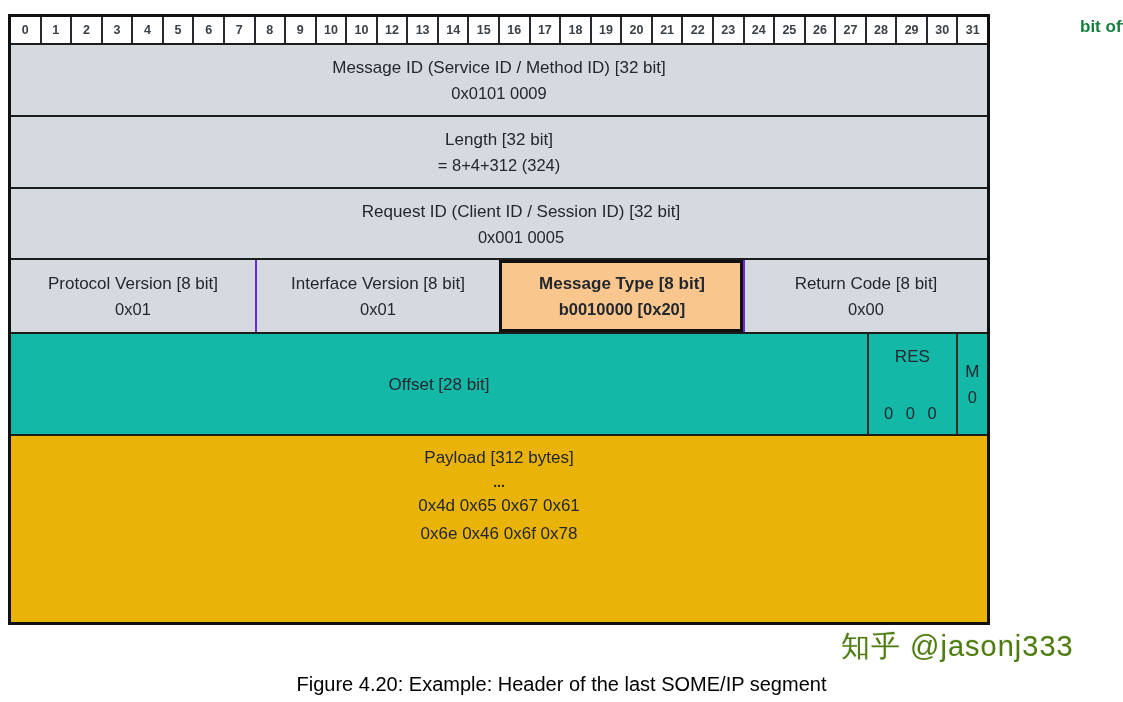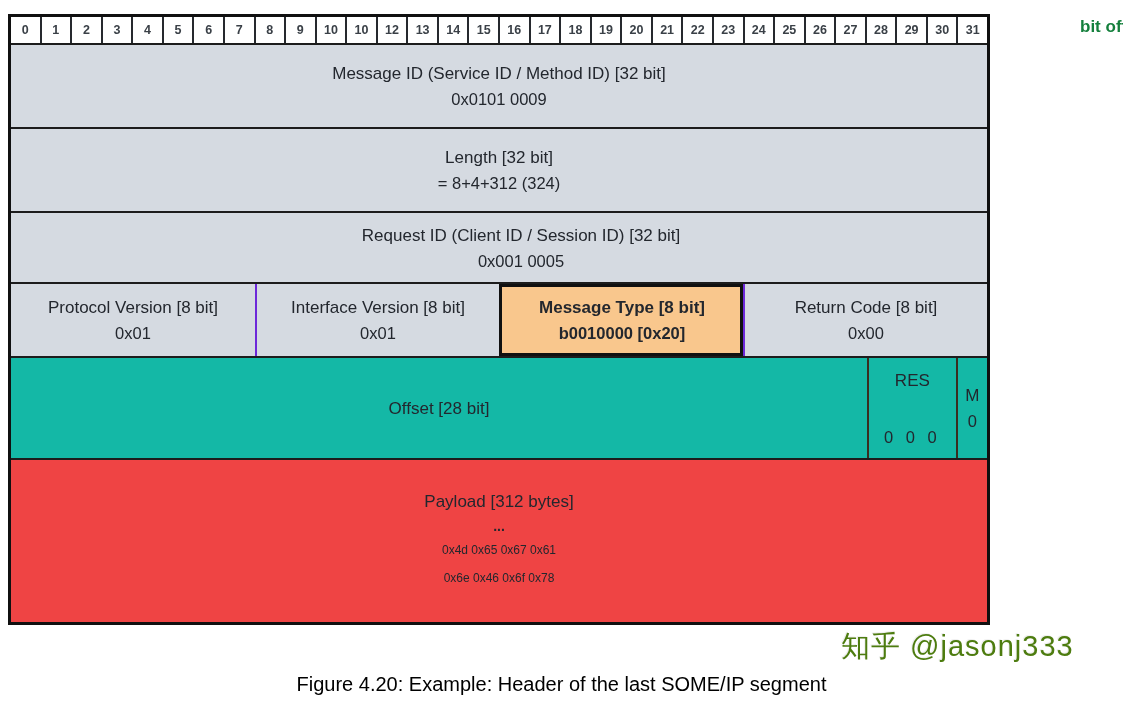--- a/index.html
+++ b/index.html
@@ -48,21 +48,21 @@
   .bit-cell + .bit-cell { border-left: 2px solid #26292e; }
 
   
   .field-row {
     background: #d5dae1;
     flex-direction: column;
     align-items: center;
     justify-content: center;
     gap: 7px;
   }
-  .row-mid { height: 84px; }
+  .row-mid { height: 72px; }
   .row-req { height: 71px; padding-left: 44px; }
   .field-title { font-size: 17px; line-height: 19px; }
   .field-value { font-size: 16.5px; line-height: 18px; }
 
   
   .ver-row { height: 74px; background: #d5dae1; }
   .ver-cell {
     flex: 0 0 25%;
     box-sizing: border-box;
     display: flex;
@@ -91,31 +91,31 @@
   }
   .off-cell + .off-cell { border-left: 2px solid #3a2e20; }
   .off-main  { flex: 0 0 87.7%; }
   .off-res   { flex: 0 0 9.1%; gap: 38px; }
   .off-m     { flex: 1 1 auto; }
   .res-digits { letter-spacing: 4px; }
 
   
   .payload-row {
     flex: 1 1 auto;
-    background: #ef4444;
+    background: #eab308;
     flex-direction: column;
     align-items: center;
     justify-content: flex-start;
-    padding-top: 32px;
+    padding-top: 12px;
     gap: 10px;
     box-sizing: border-box;
     text-align: right;
   }
   .payload-ellipsis { font-size: 14px; font-weight: 700; line-height: 10px; }
-  .payload-hex { font-size: 12px; line-height: 18px; }
+  .payload-hex { font-size: 17px; line-height: 18px; }
 
   
   .bit-offset-label {
     position: absolute;
     left: 1080px;
     top: 17px;
     font-size: 17px;
     font-weight: 700;
     color: #15803d;
     white-space: nowrap;

